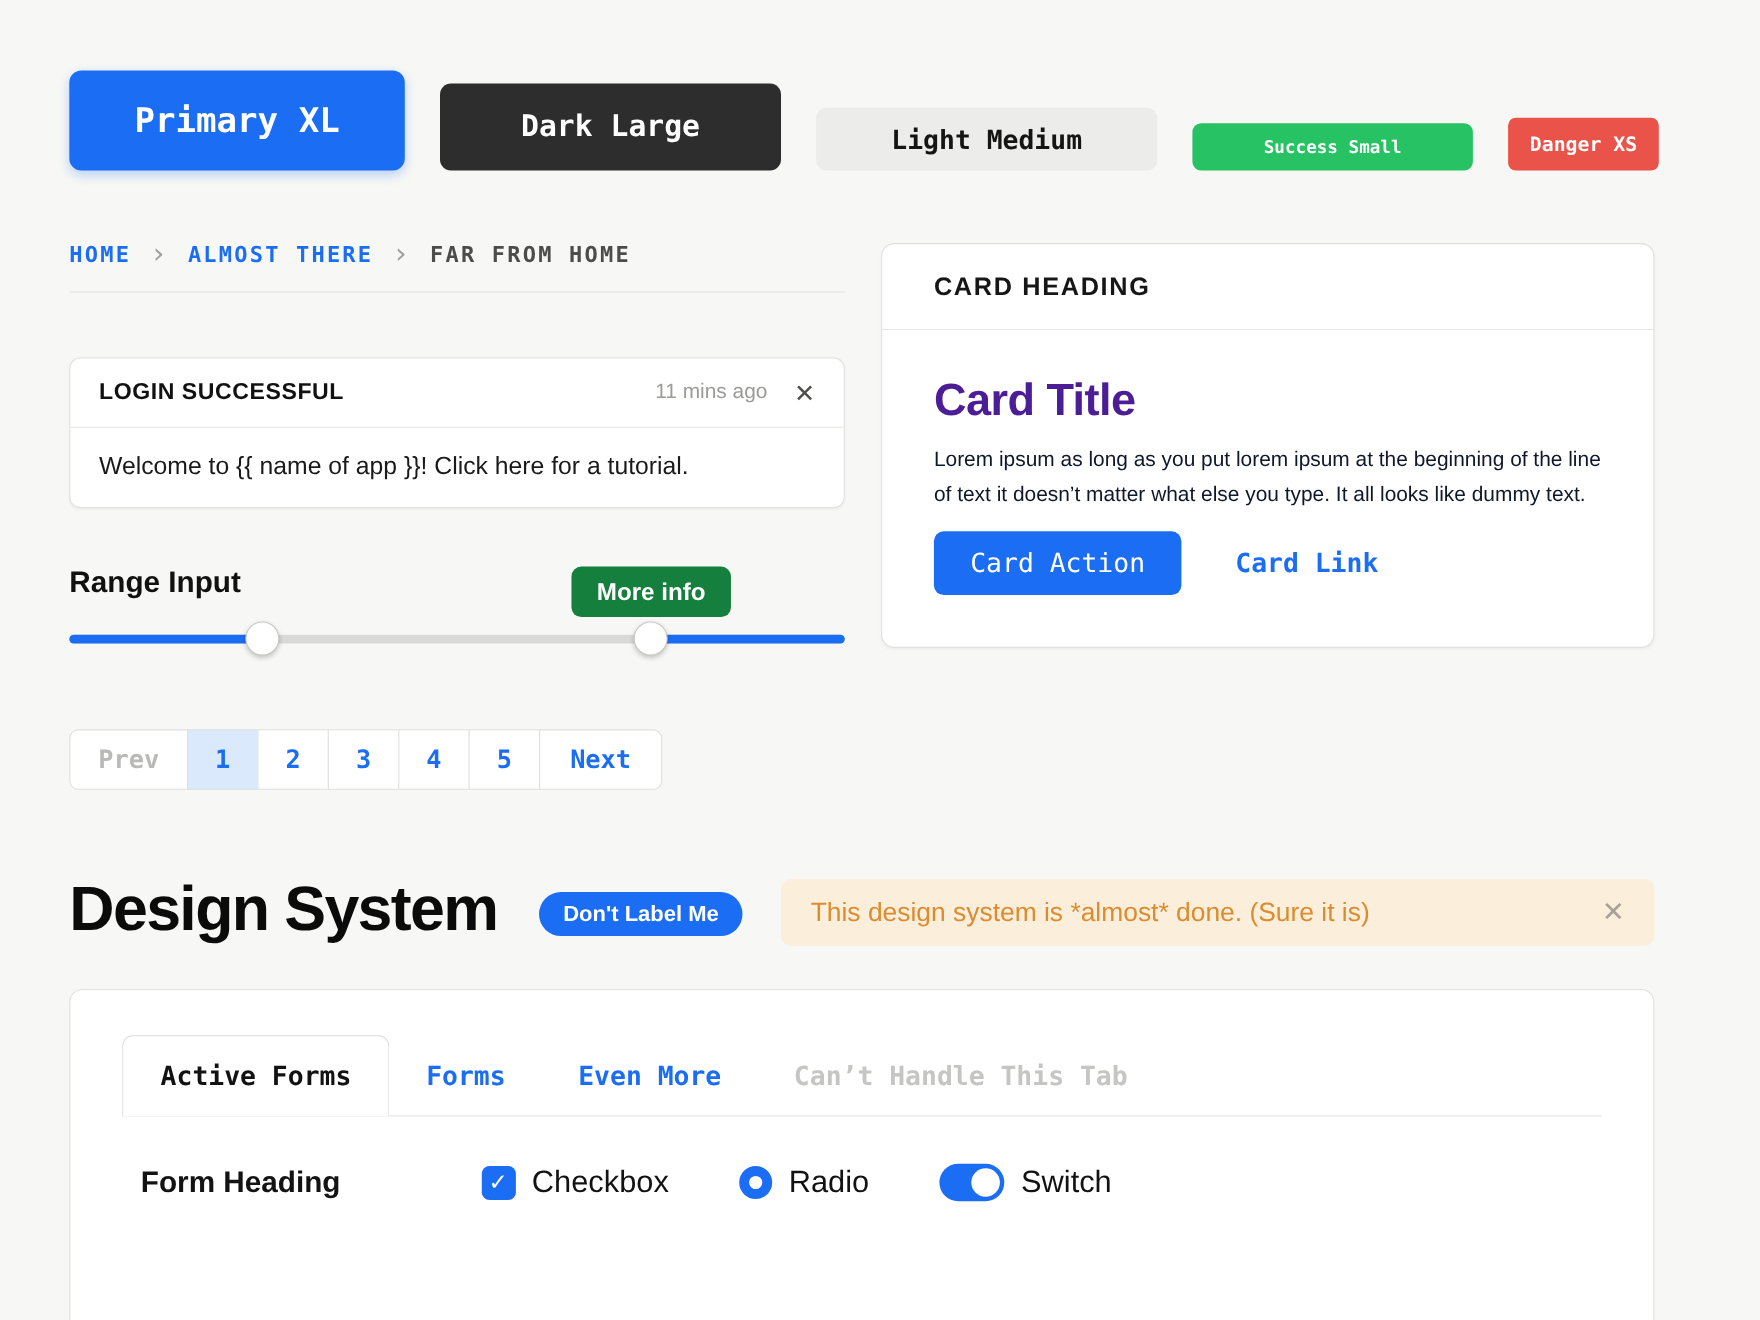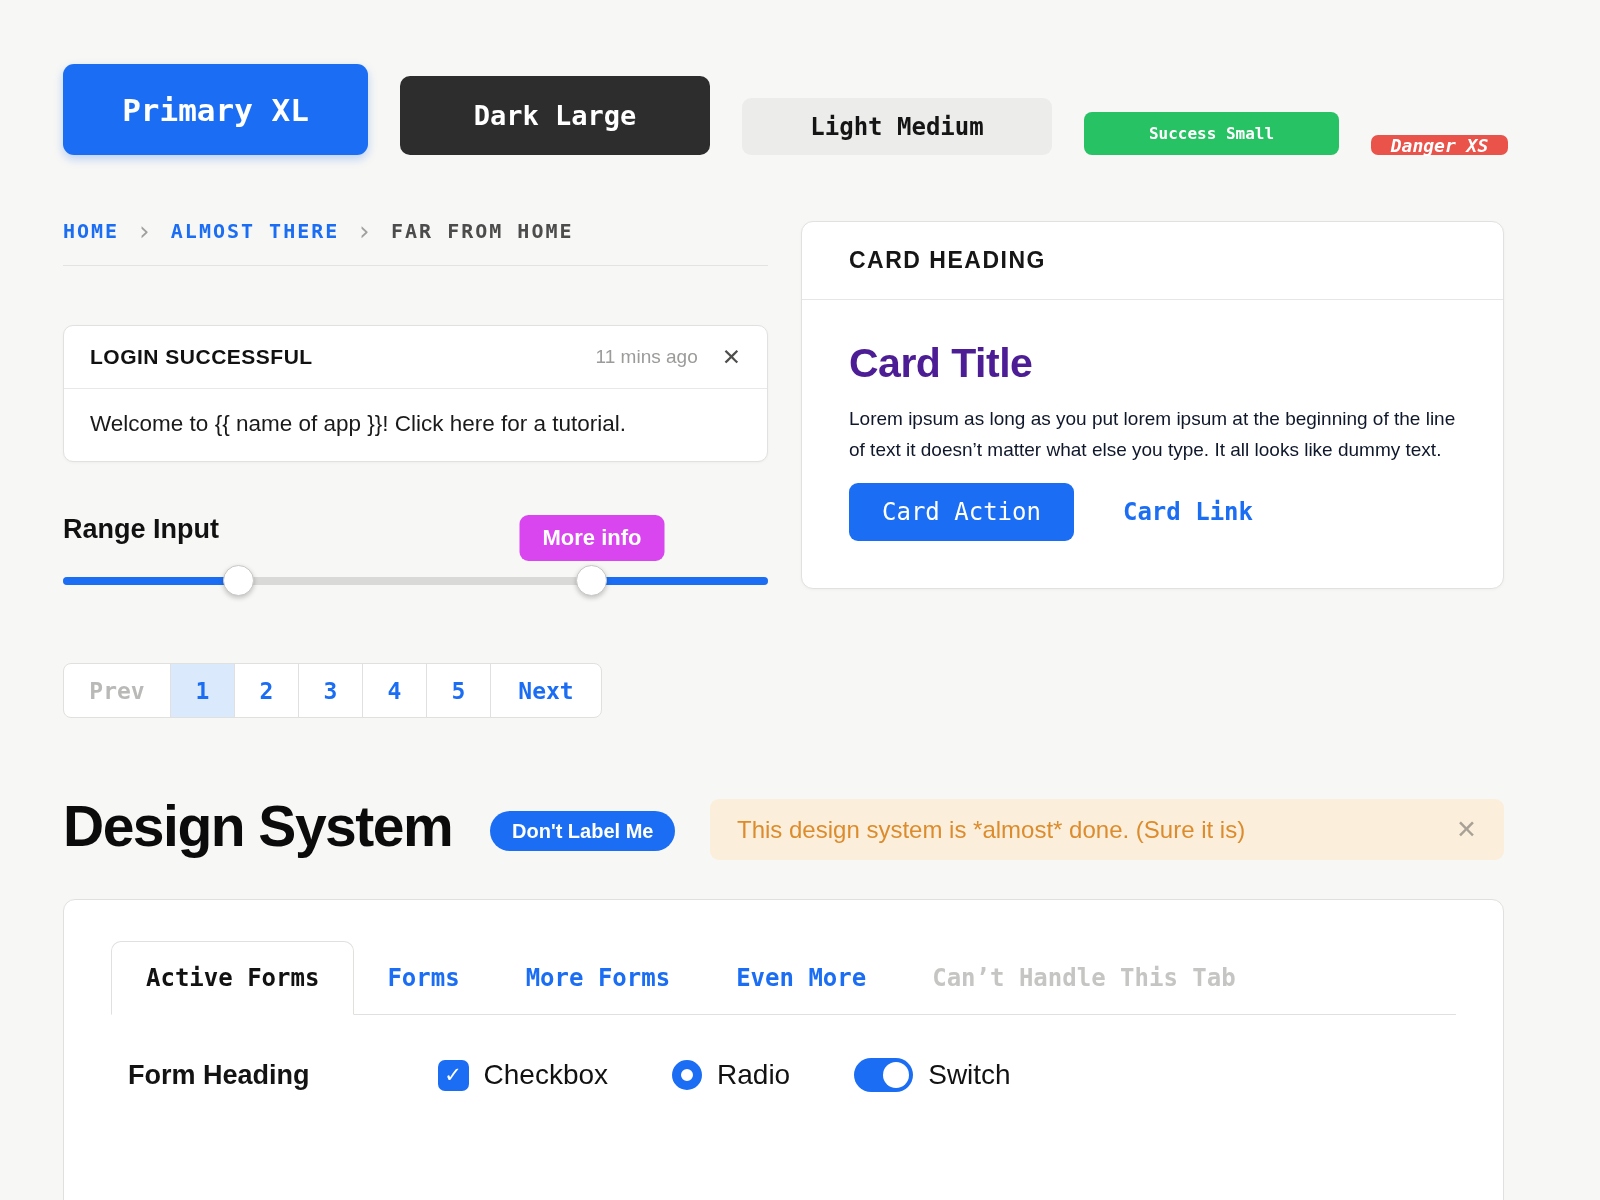--- a/index.html
+++ b/index.html
@@ -13,21 +13,21 @@
   }
   .mono { font-family: "DejaVu Sans Mono", "Liberation Mono", monospace; }
 
   
   .btn-row { position: absolute; left: 63px; top: 64px; display: flex; align-items: flex-end; gap: 32px; }
   .btn { display: flex; align-items: center; justify-content: center; font-weight: 700; white-space: nowrap; }
   .btn-primary { width: 305px; height: 91px; background: #1b6ef3; color: #fff; border-radius: 11px; font-size: 31px; box-shadow: 0 4px 10px rgba(27,110,243,.28); }
   .btn-dark    { width: 310px; height: 79px; background: #2d2d2d; color: #fff; border-radius: 10px; font-size: 27px; }
   .btn-light   { width: 310px; height: 57px; background: #ececea; color: #151515; border-radius: 9px; font-size: 24px; }
   .btn-success { width: 255px; height: 43px; background: #27c263; color: #fff; border-radius: 8px; font-size: 16px; }
-  .btn-danger  { width: 137px; height: 20px; background: #e9534a; color: #fff; border-radius: 7px; font-size: 18px; font-style: italic; }
+  .btn-danger  { width: 137px; height: 48px; background: #e9534a; color: #fff; border-radius: 7px; font-size: 18px; }
 
   
   .breadcrumb { position: absolute; left: 63px; top: 219px; width: 705px; display: flex; align-items: center; gap: 17px;
     padding-bottom: 22px; border-bottom: 1px solid #e3e3e1; font-weight: 700; font-size: 20px; letter-spacing: 2px; }
   .crumb-link { color: #1b6ef3; }
   .crumb-current { color: #4c4c4c; }
   .crumb-sep { color: #a0a09e; font-size: 26px; font-weight: 400; line-height: 20px; }
 
   
   .toast { position: absolute; left: 63px; top: 325px; width: 705px; background: #fff;
@@ -43,21 +43,21 @@
   .slider { position: absolute; left: 63px; top: 565px; width: 705px; height: 31px; }
   .slider-track { position: absolute; left: 0; right: 0; top: 12px; height: 8px; background: #d9d9d7; border-radius: 4px; }
   .slider-fill { position: absolute; top: 12px; height: 8px; background: #1b6ef3; border-radius: 4px; }
   .fill-left { left: 0; width: 175px; }
   .fill-right { left: 529px; width: 176px; }
   .slider-handle { position: absolute; top: 0; width: 31px; height: 31px; background: #fff; border: 1px solid #c8c8c6;
     border-radius: 50%; box-shadow: 0 2px 5px rgba(0,0,0,.22); }
   .handle-min { left: 160px; }
   .handle-max { left: 513px; }
   .slider-tooltip { position: absolute; left: 529px; top: -50px; transform: translateX(-50%);
-    background: #d946ef; color: #fff; font-weight: 700; font-size: 22px; padding: 10px 23px; border-radius: 9px; white-space: nowrap; }
+    background: #15803d; color: #fff; font-weight: 700; font-size: 22px; padding: 10px 23px; border-radius: 9px; white-space: nowrap; }
 
   
   .pagination { position: absolute; left: 63px; top: 663px; display: flex; font-weight: 700; font-size: 23px; }
   .page-cell { height: 55px; display: flex; align-items: center; justify-content: center;
     background: #fff; border: 1px solid #e0e0de; margin-left: -1px; }
   .page-cell:first-child { margin-left: 0; border-radius: 8px 0 0 8px; }
   .page-cell:last-child { border-radius: 0 8px 8px 0; }
   .page-prev { width: 108px; color: #b9b9b7; }
   .page-num { width: 65px; color: #1b6ef3; }
   .page-num.active { background: #dbe9fc; color: #1b6ef3; }
@@ -174,21 +174,20 @@
 
 <div class="alert">
   <span class="alert-text">This design system is *almost* done. (Sure it is)</span>
   <span class="alert-close">✕</span>
 </div>
 
 <div class="panel">
   <div class="tabbar mono">
     <div class="tab active">Active Forms</div>
     <div class="tab">Forms</div>
-    <div class="tab">More Forms</div>
     <div class="tab">Even More</div>
     <div class="tab disabled">Can’t Handle This Tab</div>
   </div>
   <div class="form-row">
     <span class="form-heading">Form Heading</span>
     <div class="ctl-group">
       <div class="checkbox">
         <span>✓</span>
       </div>
       <span class="ctl-label">Checkbox</span>

